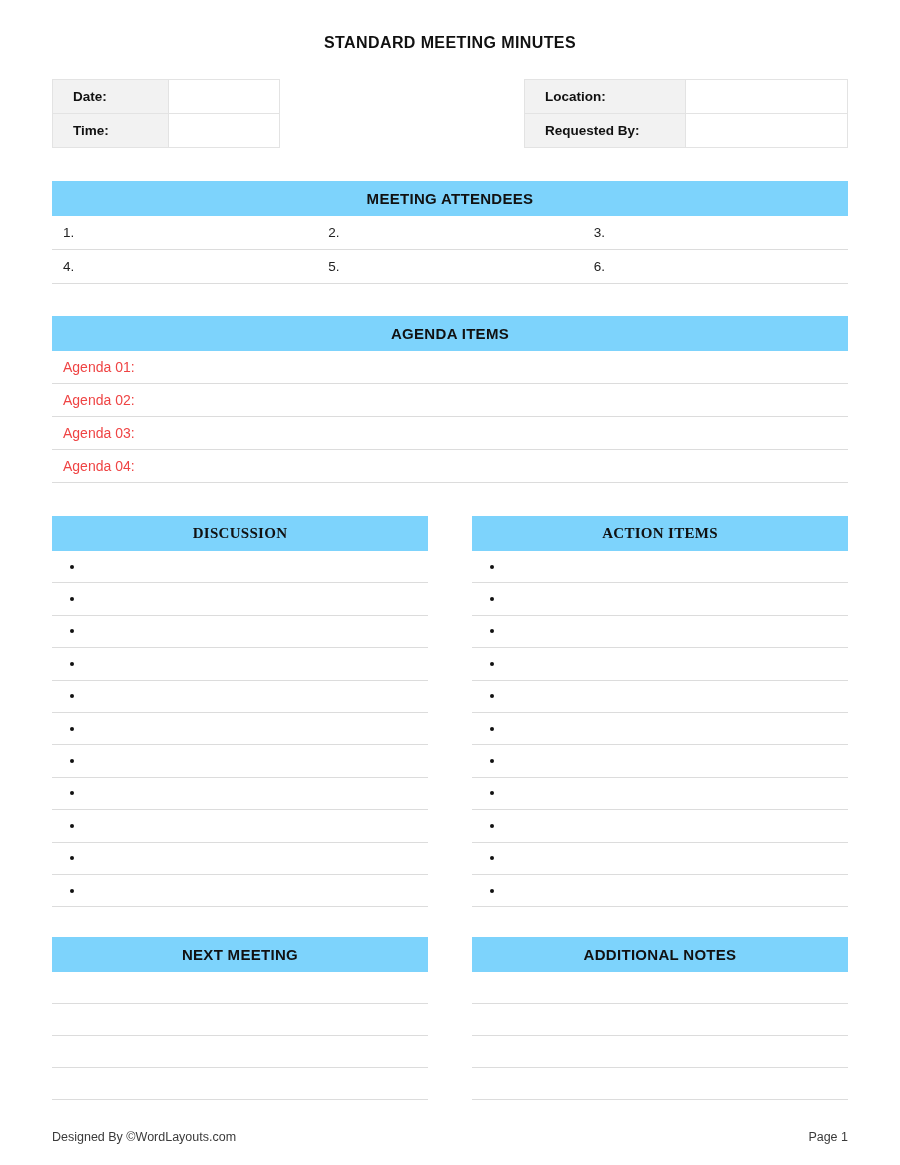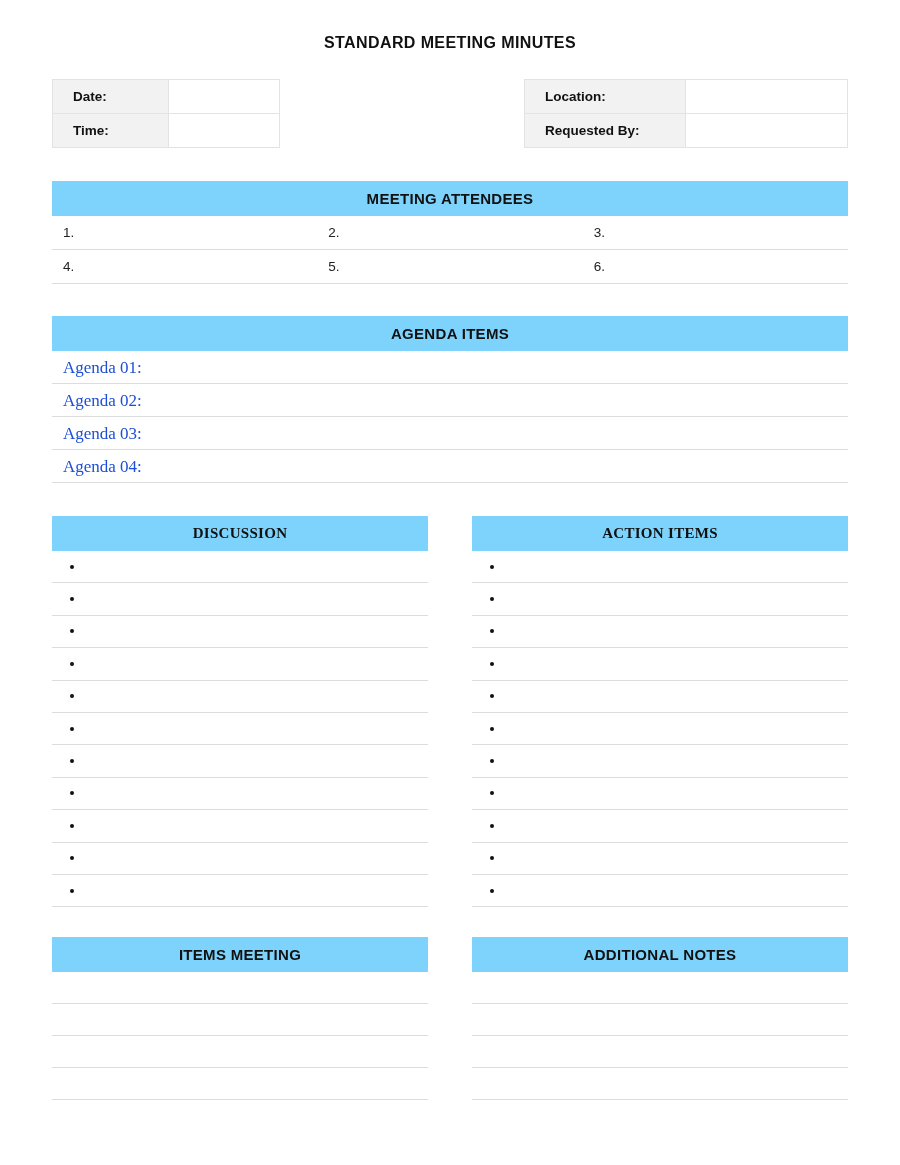--- a/index.html
+++ b/index.html
@@ -96,26 +96,25 @@
     line-height: 33px;
     padding-left: 11px;
     box-sizing: border-box;
   }
 
   
   .agenda { margin-top: 32px; }
   .agenda-row {
     height: 33px;
     border-bottom: 1px solid #dcdcdc;
-    font-size: 17px;
-    color: #1d4ed8;
+    font-size: 14px;
+    color: #ef4444;
     line-height: 33px;
     padding-left: 11px;
     box-sizing: border-box;
-    font-family: Liberation Serif, serif;
   }
 
   
   .cols {
     display: flex;
     justify-content: space-between;
     margin: 0 52px;
   }
   .col {
     width: 376px;
@@ -294,33 +293,37 @@
           </div>
           <div class="bullet-row">
             <span class="bullet-dot"></span>
           </div>
         </div>
     </div>
   </div>
 
   <div class="cols notes">
     <div class="col">
-      <div class="bar">ITEMS MEETING</div>
+      <div class="bar">NEXT MEETING</div>
       <div>
           <div class="blank-row"></div>
           <div class="blank-row"></div>
           <div class="blank-row"></div>
           <div class="blank-row"></div>
         </div>
     </div>
     <div class="col">
       <div class="bar">ADDITIONAL NOTES</div>
       <div>
           <div class="blank-row"></div>
           <div class="blank-row"></div>
           <div class="blank-row"></div>
           <div class="blank-row"></div>
         </div>
     </div>
   </div>
 
+  <div class="footer">
+    <span>Designed By ©WordLayouts.com</span>
+    <span>Page 1</span>
+  </div>
 
 </div>
 
 </body></html>

